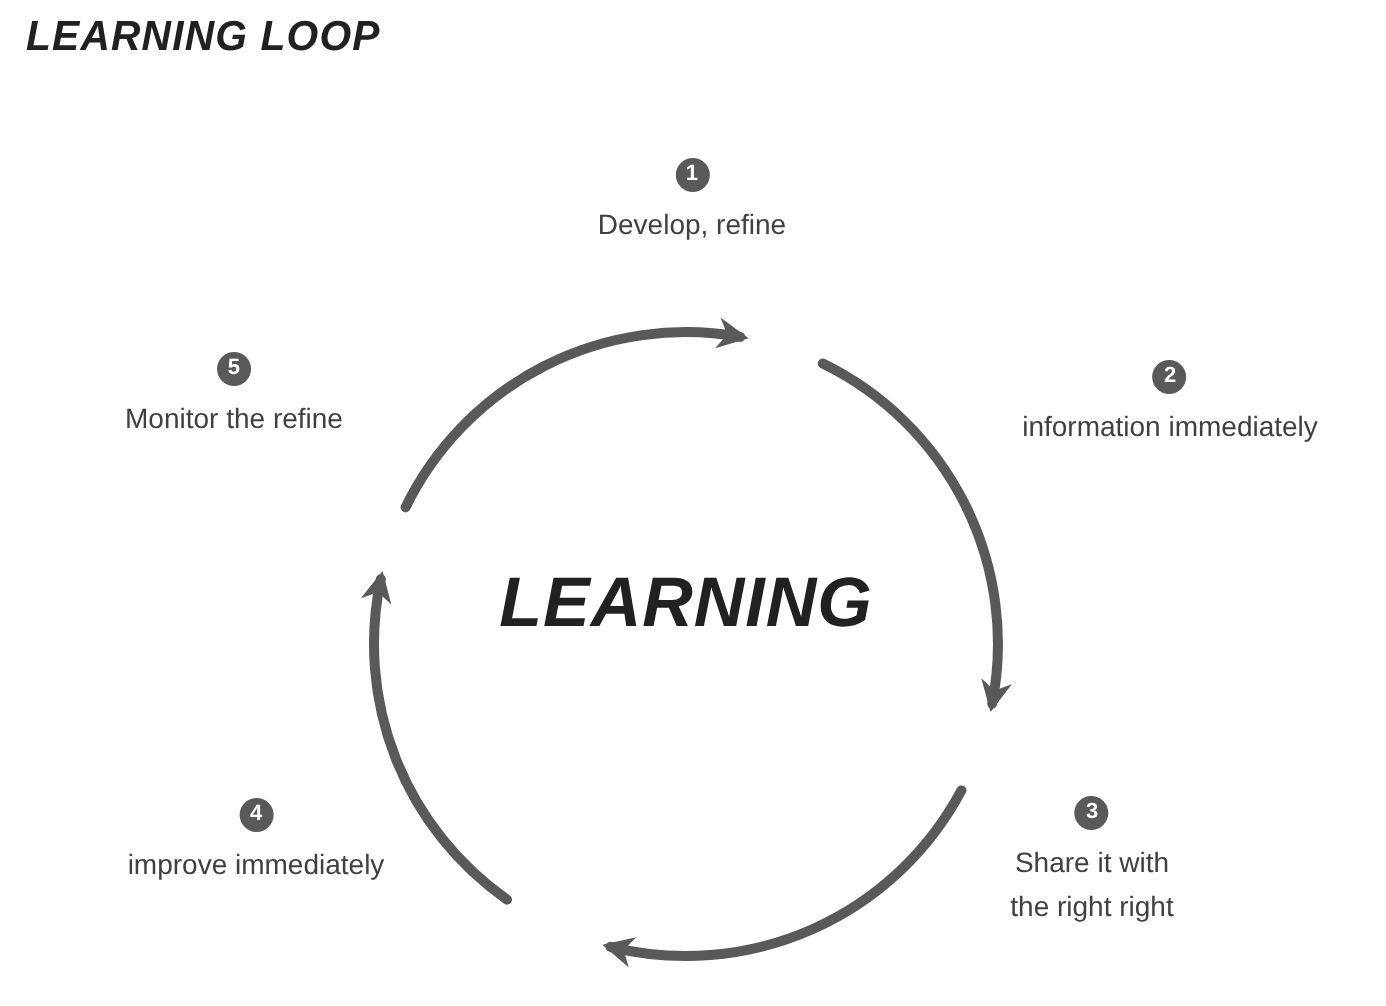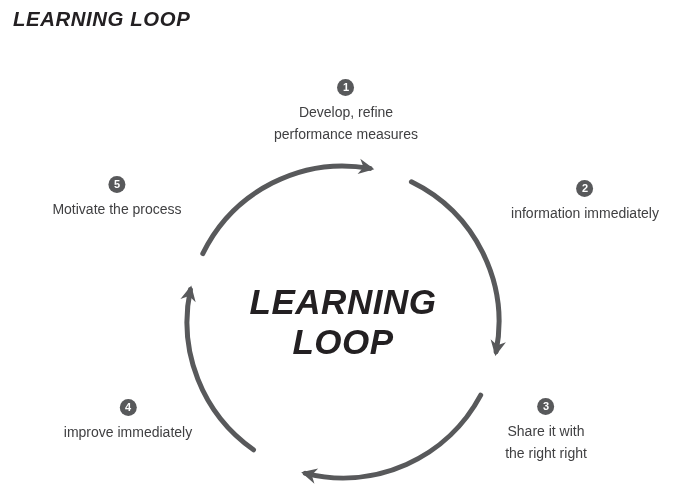--- a/index.html
+++ b/index.html
@@ -104,28 +104,26 @@
       </marker>
     </defs>
     <path class="arc" d="M 202.8 253.6 A 156 156 0 0 1 370.1 168.4" marker-end="url(#arrowhead)"></path>
     <path class="arc" d="M 411.4 181.8 A 156 156 0 0 1 496.1 351.8" marker-end="url(#arrowhead)"></path>
     <path class="arc" d="M 480.7 395.2 A 156 156 0 0 1 305.3 473.4" marker-end="url(#arrowhead)"></path>
     <path class="arc" d="M 253.5 449.8 A 156 156 0 0 1 190.4 289.6" marker-end="url(#arrowhead)"></path>
   </svg>
 
   <div class="center-label">
     <div>LEARNING</div>
-    <div>LOOP</div>
   </div>
 
   <div class="step step-1">
     <div class="badge">1</div>
     <div class="step-label">
       <div>Develop, refine</div>
-      <div>performance measures</div>
     </div>
   </div>
 
   <div class="step step-2">
     <div class="badge">2</div>
     <div class="step-label">
       <div>information immediately</div>
     </div>
   </div>
 
@@ -140,17 +138,17 @@
   <div class="step step-4">
     <div class="badge">4</div>
     <div class="step-label">
       <div>improve immediately</div>
     </div>
   </div>
 
   <div class="step step-5">
     <div class="badge">5</div>
     <div class="step-label">
-      <div>Motivate the process</div>
+      <div>Monitor the refine</div>
     </div>
   </div>
 
 </div>
 
 </body></html>

